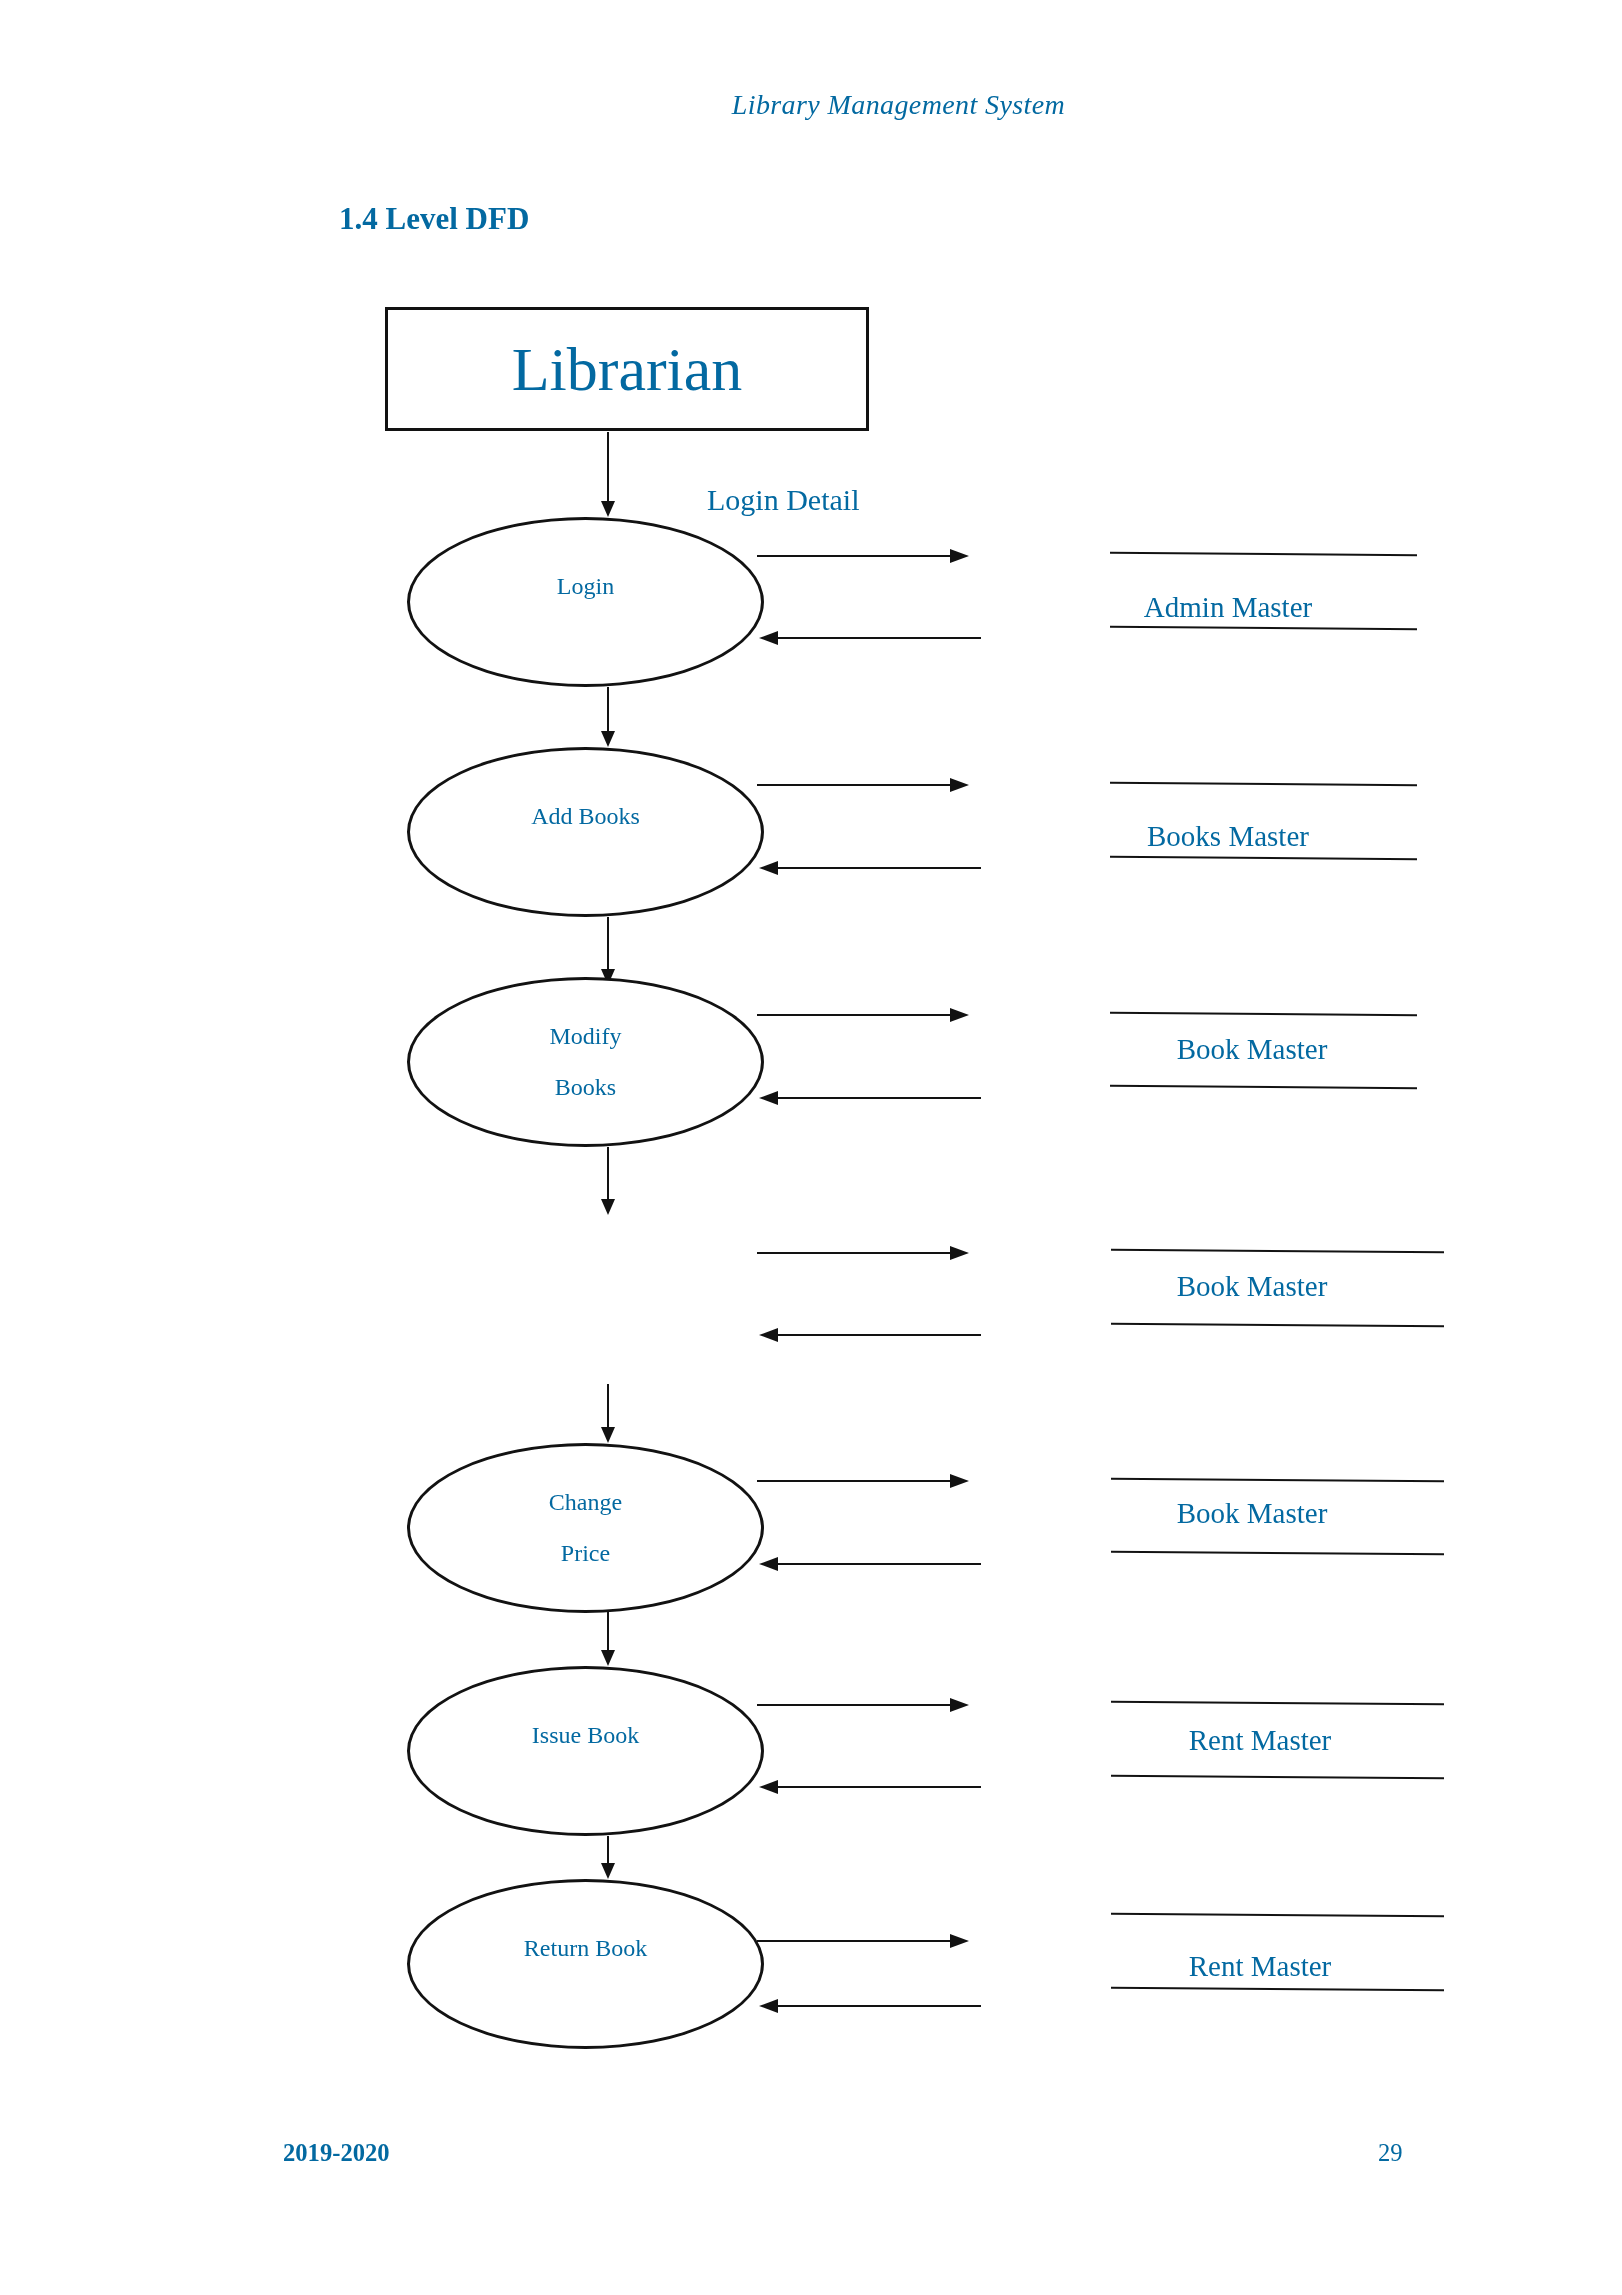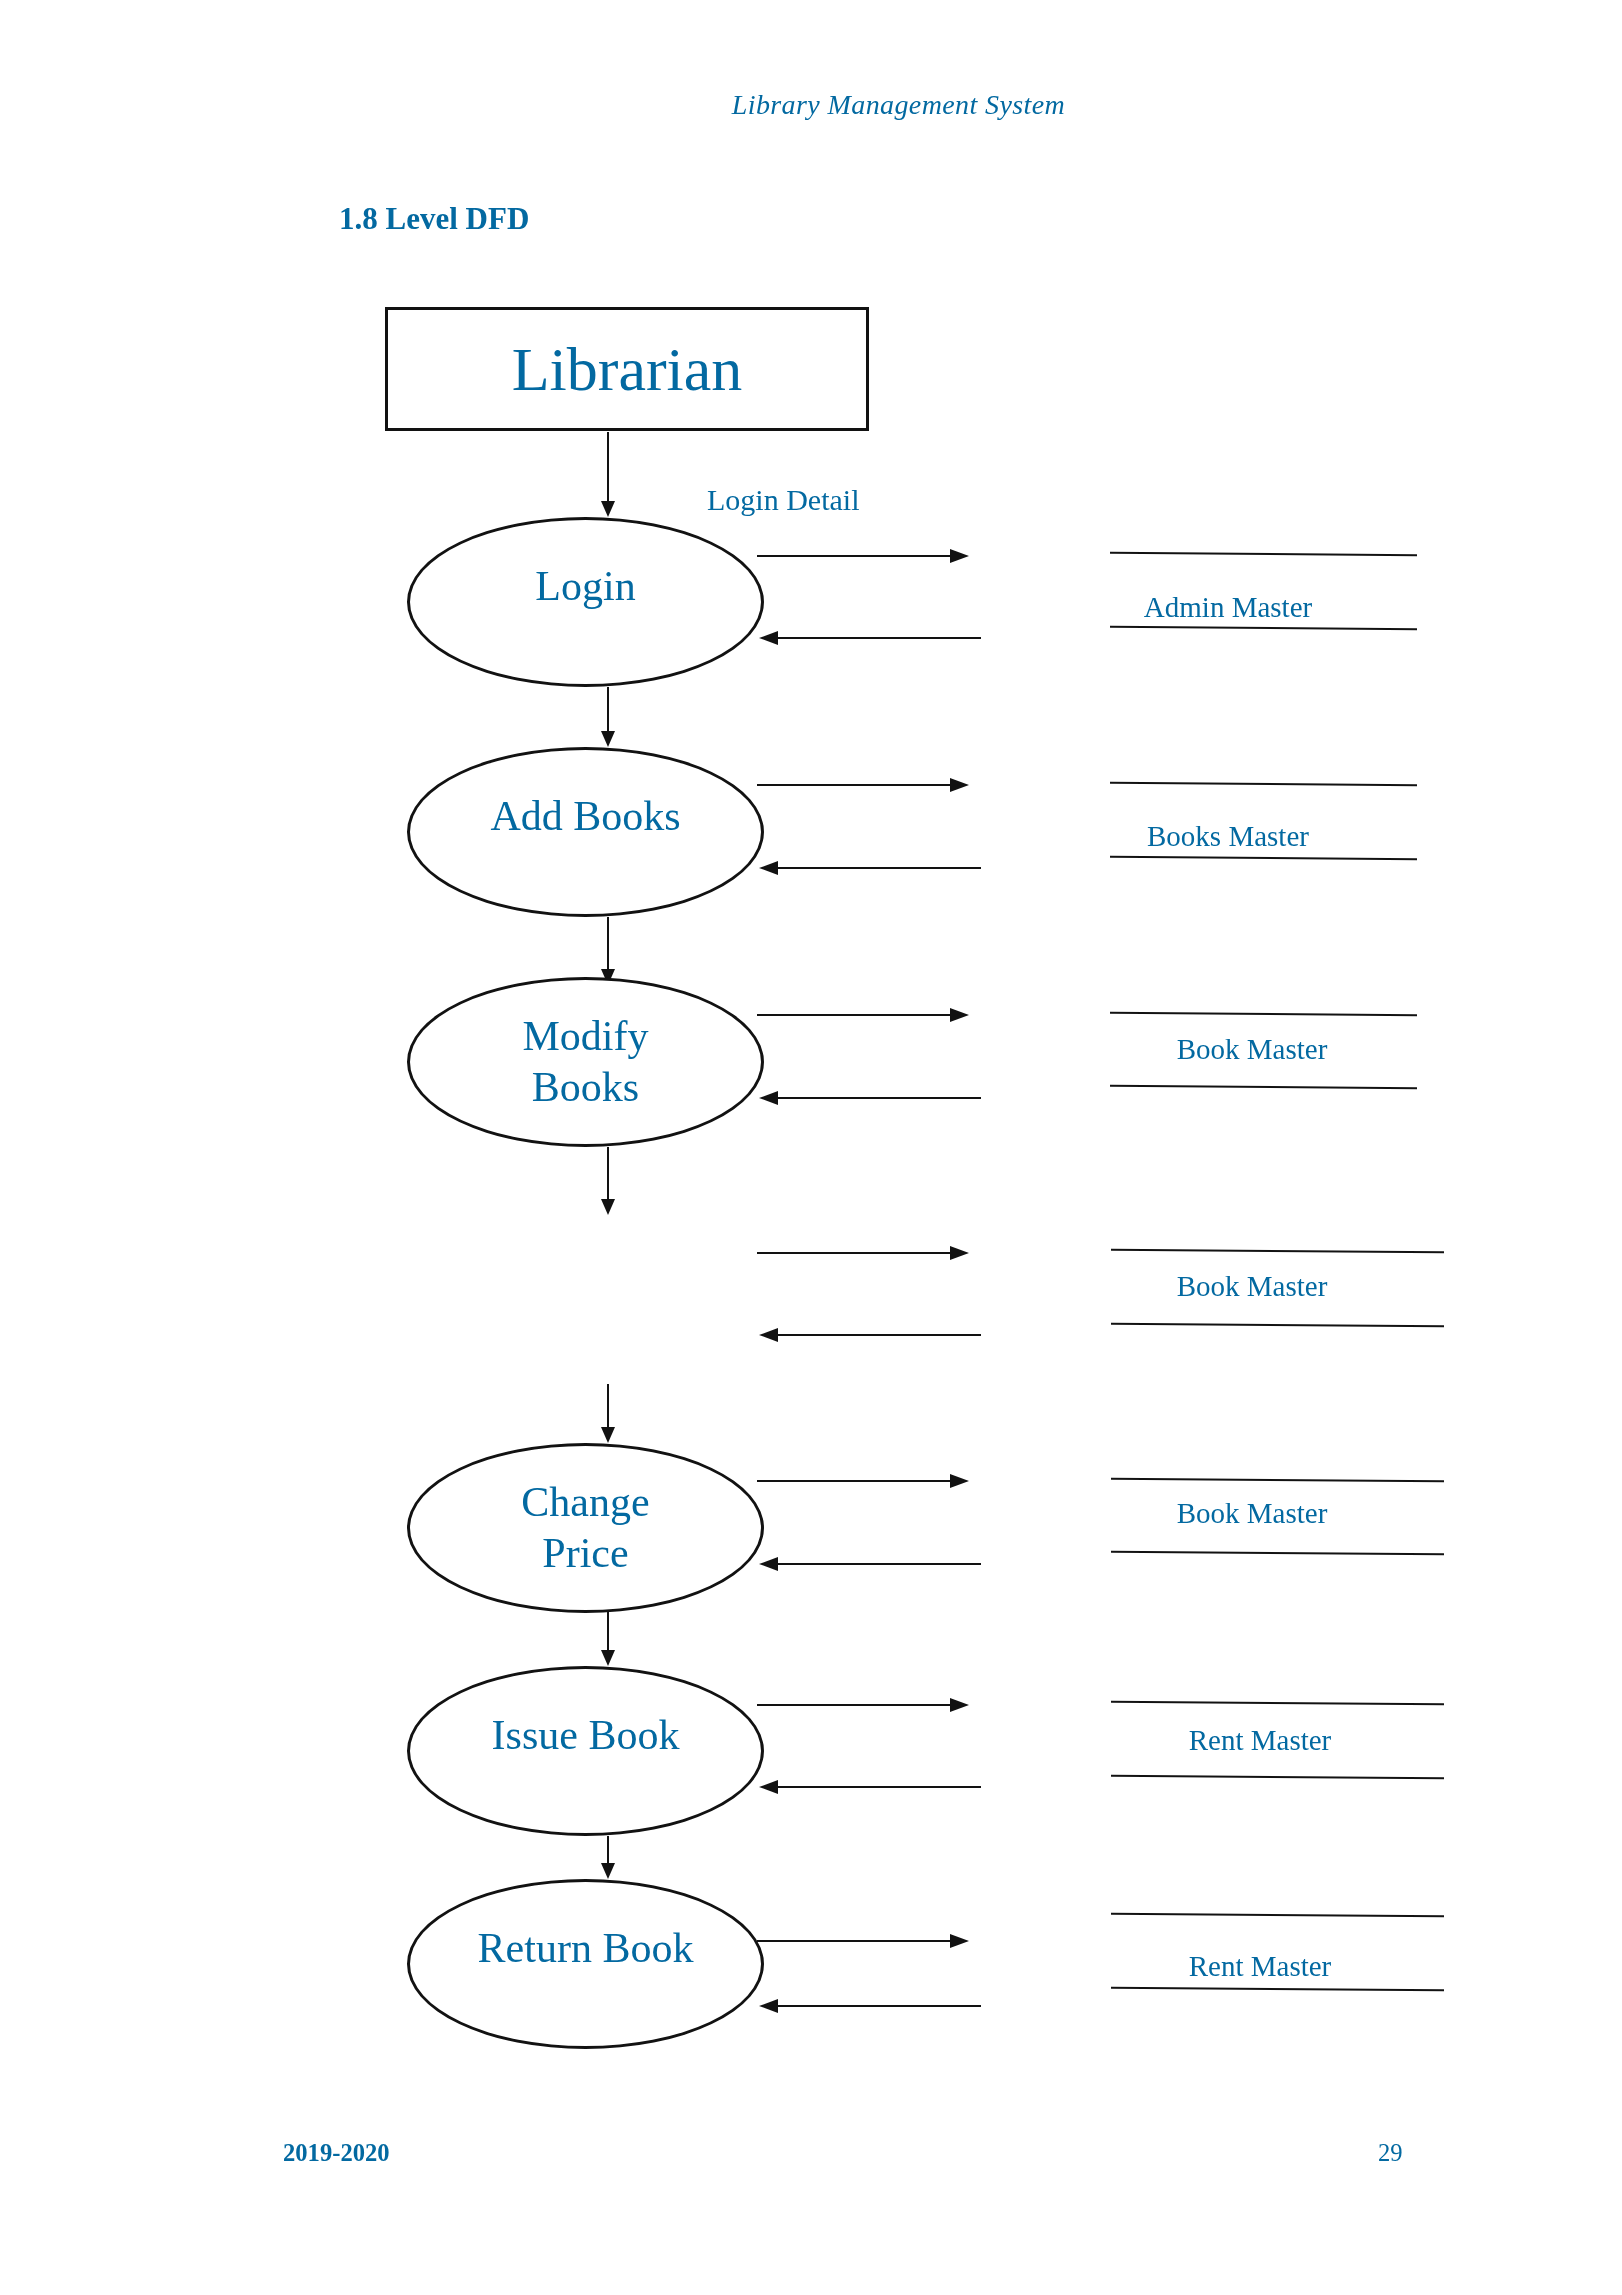--- a/index.html
+++ b/index.html
@@ -39,21 +39,21 @@
   
   .ellipse{
     width:357px;height:170px;
     box-sizing:border-box;
     border:3.2px solid #121212;
     border-radius:50%;
     background:#ffffff;
     display:flex;align-items:center;justify-content:center;
     text-align:center;
   }
-  .elabel{font-size:42px;line-height:51px;}
+  .elabel{font-size:24px;line-height:51px;}
   .elabel.one{transform:translateY(-16px);}
   .elabel span{display:block;}
   
   .flow-label{left:683px;top:483px;width:206px;font-size:30px;}
   
   .arrow-right{height:2.4px;background:#121212;}
   .arrow-right::after{
     content:"";position:absolute;right:-19px;top:50%;transform:translateY(-50%);
     width:0;height:0;
     border-left:19px solid #121212;
@@ -82,21 +82,21 @@
   
   .footer-year{left:259px;top:2139px;font-weight:bold;font-size:24.6px;}
   .footer-page{left:1354px;top:2139px;font-size:24.6px;}
 </style>
 </head>
 <body>
 
 <div class="page">
 
   <div class="abs doc-header">Library Management System</div>
-  <div class="abs section-title">1.8 Level DFD</div>
+  <div class="abs section-title">1.4 Level DFD</div>
 
   <div class="abs entity-box">
     <div class="entity-label">Librarian</div>
   </div>
 
   <div class="abs arrow-down" style="left:583px;top:432px;height:69px;"></div>
 
   <div class="abs flow-label">Login Detail</div>
 
   <div class="abs ellipse" style="left:383px;top:517px;">

